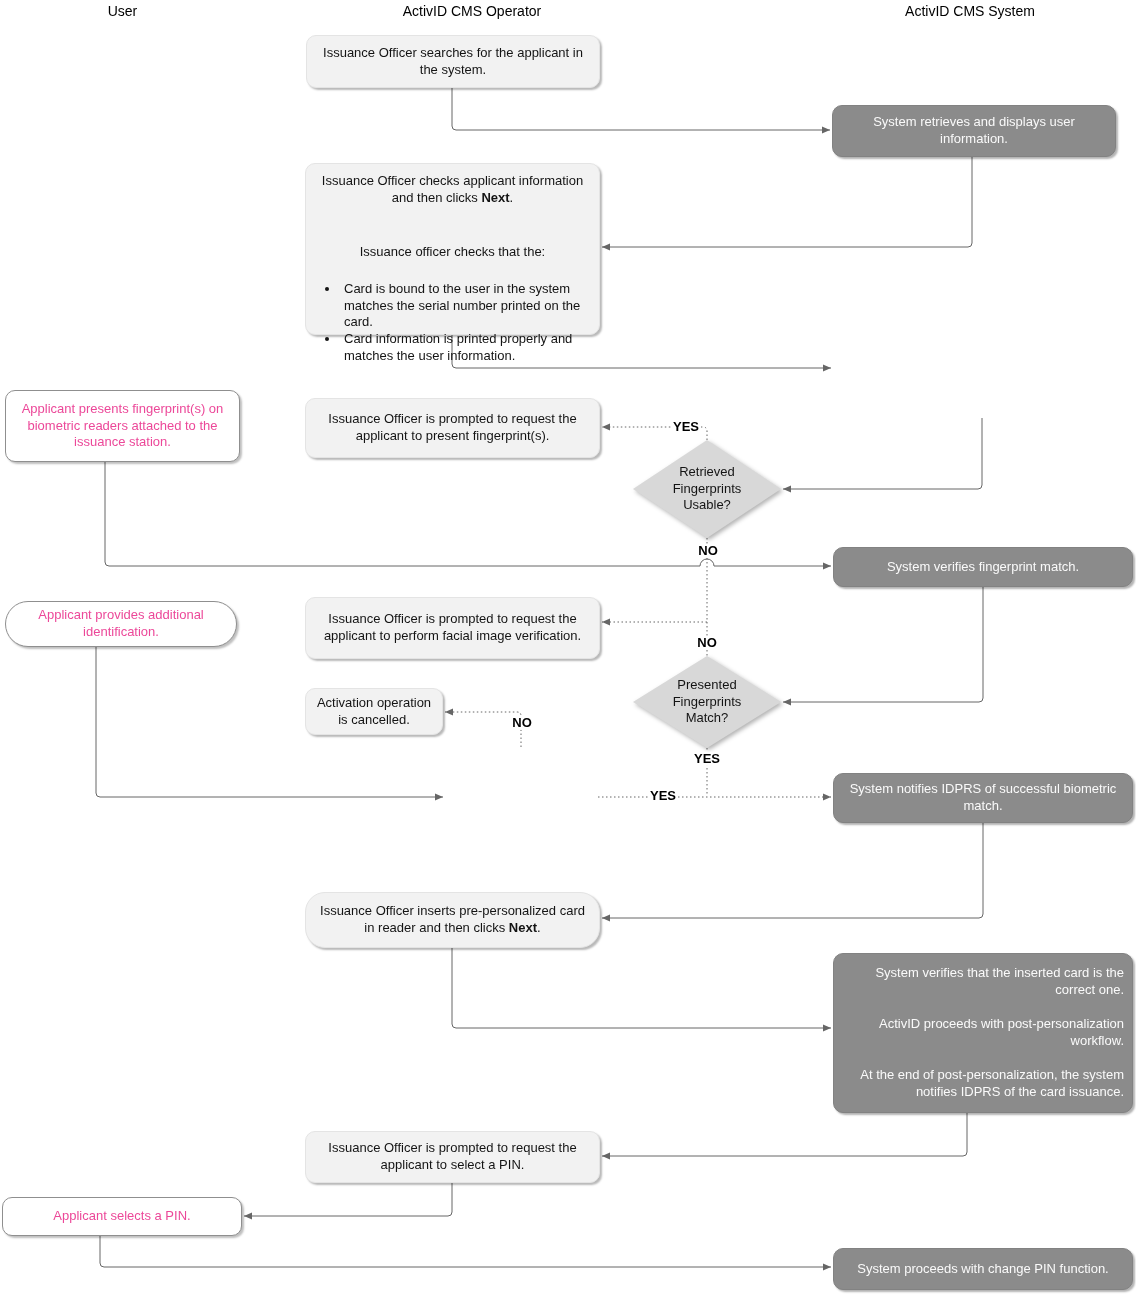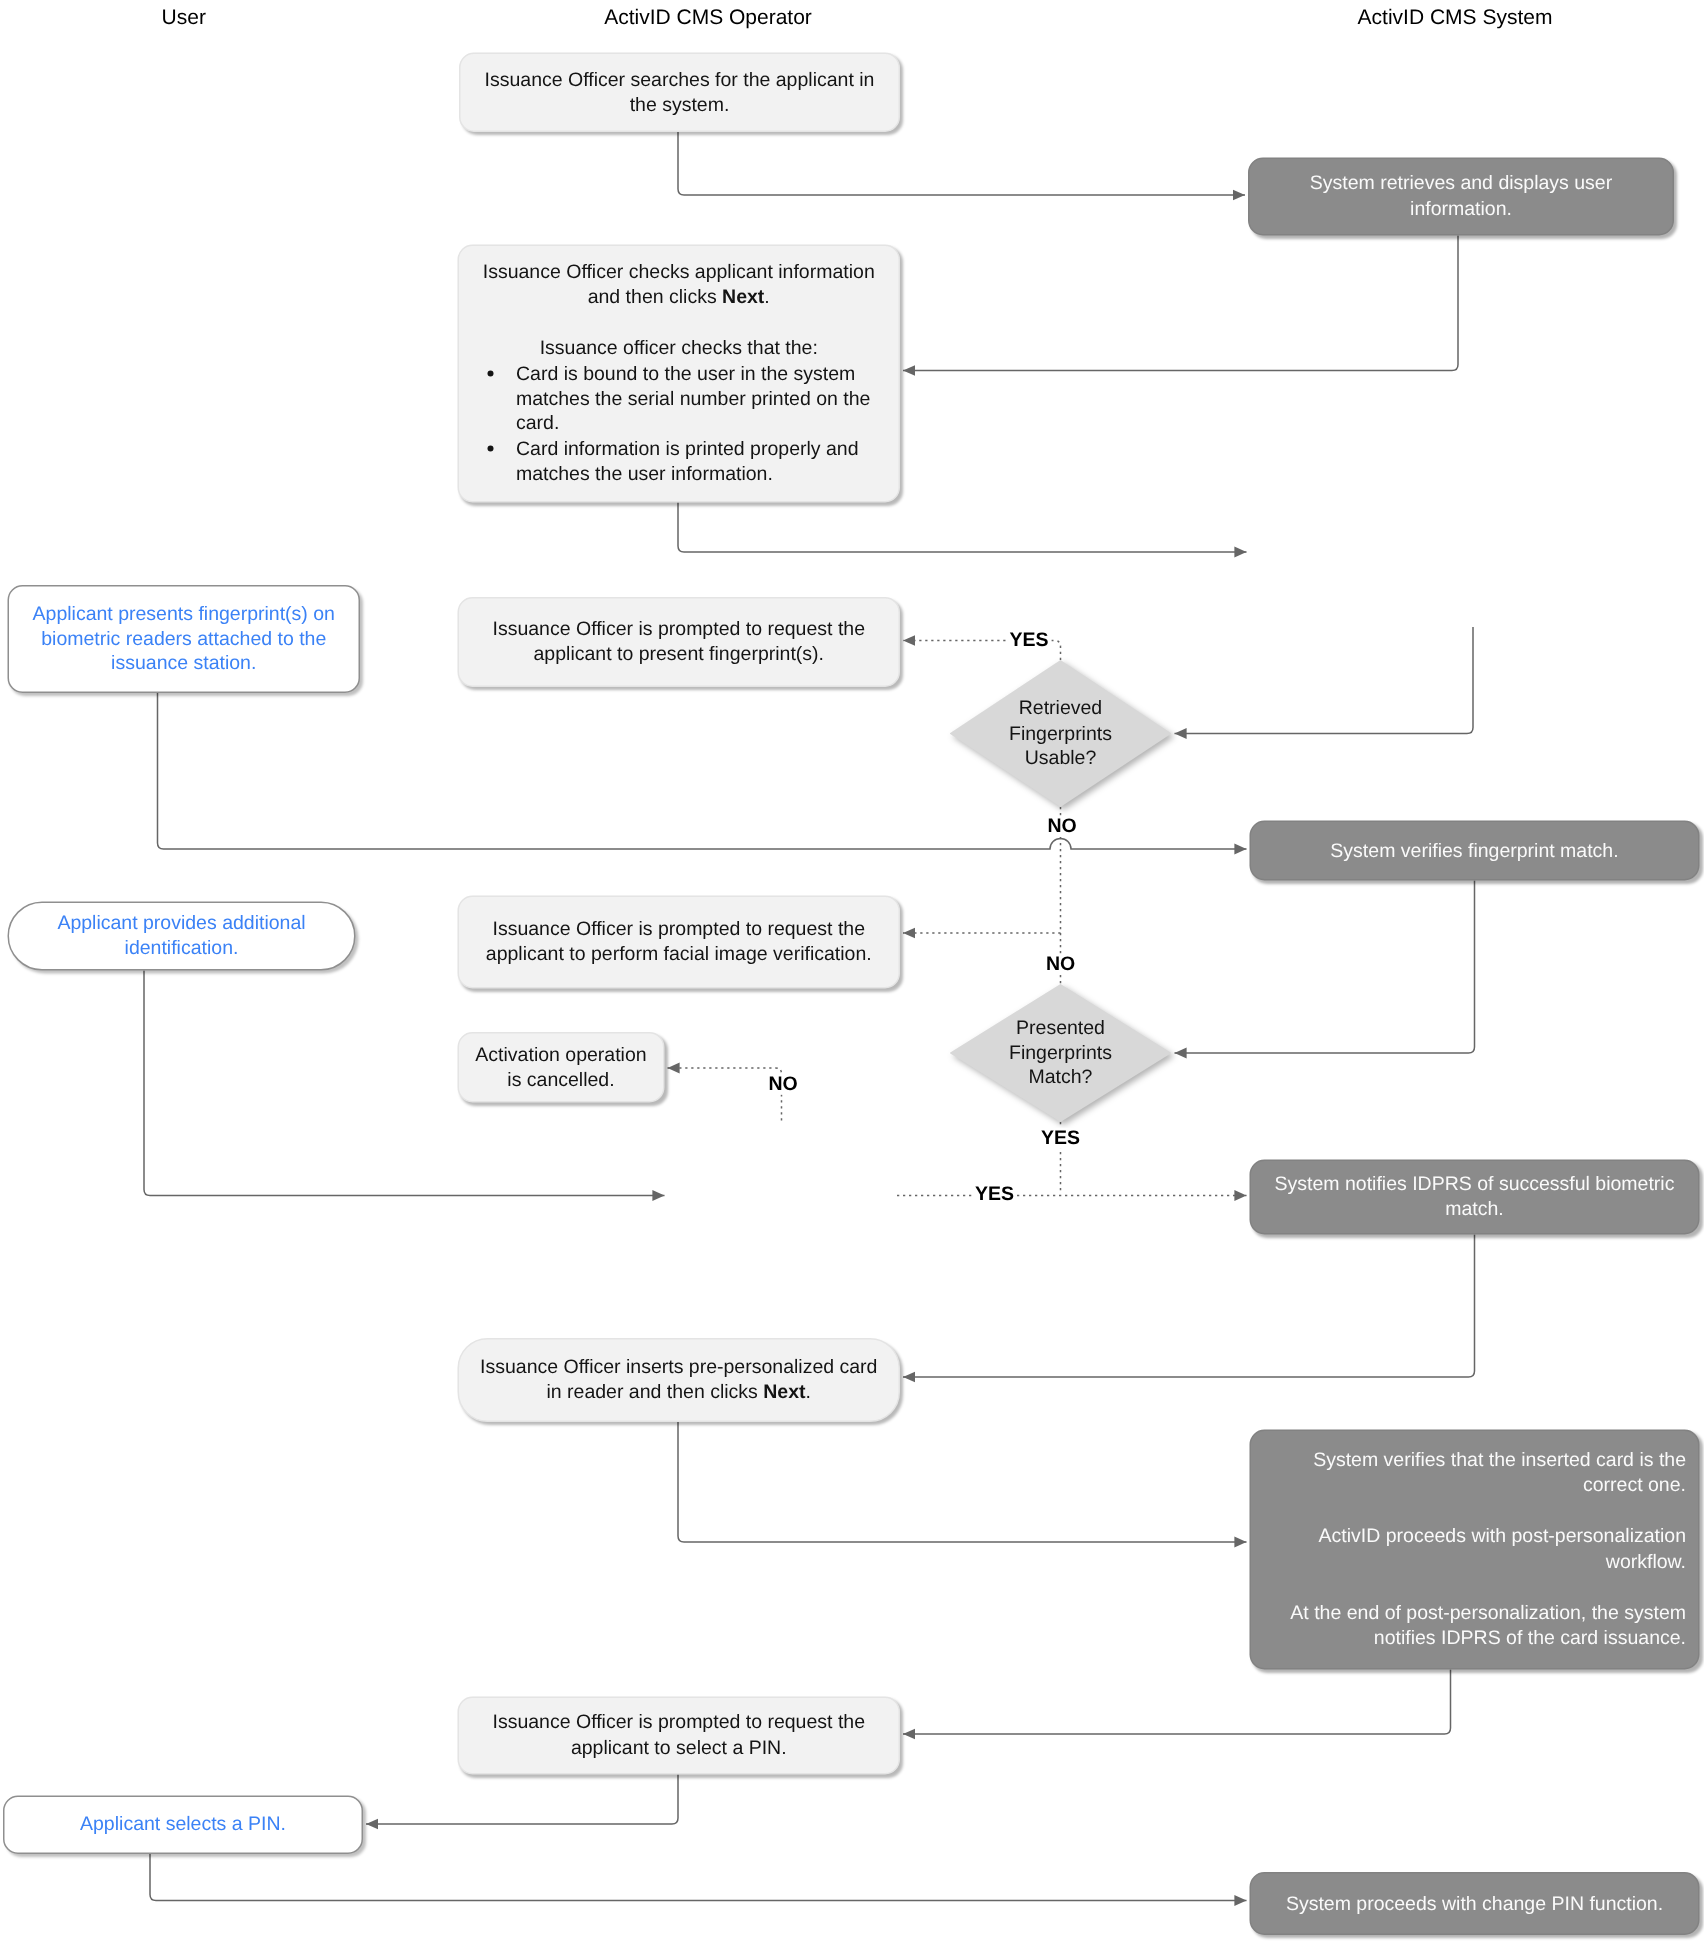--- a/index.html
+++ b/index.html
@@ -8,21 +8,21 @@
             font-size:13px; color:#111; overflow:hidden; }
   .edges { position:absolute; left:0; top:0; width:1136px; height:1294px; }
   .lane-header { position:absolute; top:3px; text-align:center; font-size:14px; color:#000; }
   .node { position:absolute; box-sizing:border-box; display:flex; flex-direction:column;
           justify-content:center; align-items:center; text-align:center; line-height:1.3; }
   .op  { background:#f2f2f2; border:1px solid #e4e4e4; border-radius:10px;
          box-shadow:2px 2px 2px rgba(0,0,0,0.28); padding:4px 8px; color:#141414; }
   .sys { background:#8b8b8b; border:1px solid #828282; border-radius:10px;
          box-shadow:2px 2px 2px rgba(0,0,0,0.3); padding:4px 8px; color:#fafafa; }
   .usr { background:#ffffff; border:1px solid #8f8f8f; border-radius:10px;
-         box-shadow:2px 2px 2px rgba(0,0,0,0.25); padding:4px 8px; color:#3b82f6; }
+         box-shadow:2px 2px 2px rgba(0,0,0,0.25); padding:4px 8px; color:#ec4899; }
   .para { width:100%; }
   .para + .para { margin-top:17px; }
   .op-check { justify-content:flex-start; padding-top:9px; }
   ul.checks { margin:0; padding:0 0 0 26px; text-align:left; width:100%; box-sizing:border-box; }
   ul.checks li { padding-left:4px; }
   .diamond-wrap { position:absolute; filter:drop-shadow(2px 2px 2px rgba(0,0,0,0.3)); }
   .diamond { width:100%; height:100%; background:#d8d8d8;
              clip-path:polygon(50% 0,100% 50%,50% 100%,0 50%);
              display:flex; align-items:center; justify-content:center;
              text-align:center; line-height:1.3; color:#141414; }
@@ -64,21 +64,21 @@
       <path d="M521,747 V716 Q521,712 517,712 H445" marker-end="url(#arr)"></path>
     </g>
   </svg>
 
   <div class="lane-header" style="left:60px; width:125px;">User</div>
   <div class="lane-header" style="left:372px; width:200px;">ActivID CMS Operator</div>
   <div class="lane-header" style="left:860px; width:220px;">ActivID CMS System</div>
 
   <div class="node op" style="left:306px; top:35px; width:294px; height:53px;border-radius:10px;">Issuance Officer searches for the applicant in the system.</div>
 
-  <div class="node op op-check" style="left:305px; top:163px; width:295px; height:172px;">
+  <div class="node op op-check" style="left:305px; top:163px; width:295px; height:172px;gap:20px;">
     <div class="para"><span>Issuance Officer checks applicant information and then clicks </span><b>Next</b><span>.</span></div>
     <div class="para">Issuance officer checks that the:</div>
     <ul class="checks">
       <li>Card is bound to the user in the system matches the serial number printed on the card.</li>
       <li>Card information is printed properly and matches the user information.</li>
     </ul>
   </div>
 
   <div class="node op" style="left:305px; top:398px; width:295px; height:60px;">Issuance Officer is prompted to request the applicant to present fingerprint(s).</div>
 

